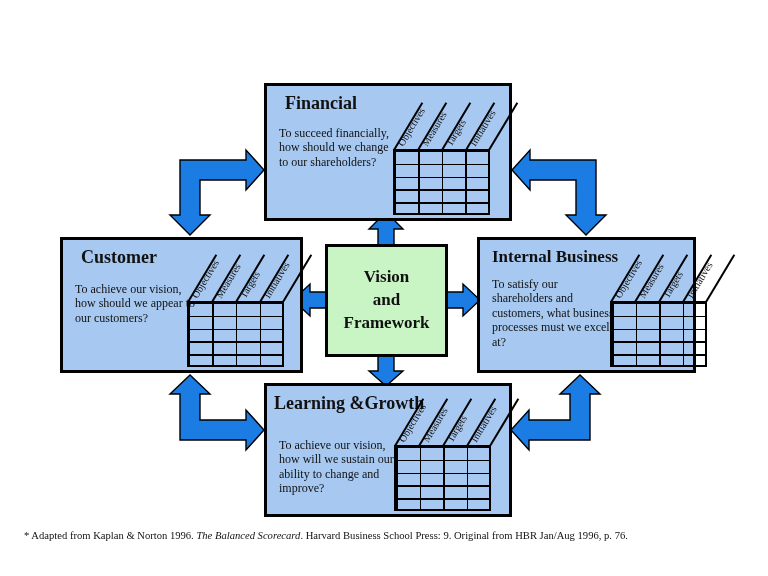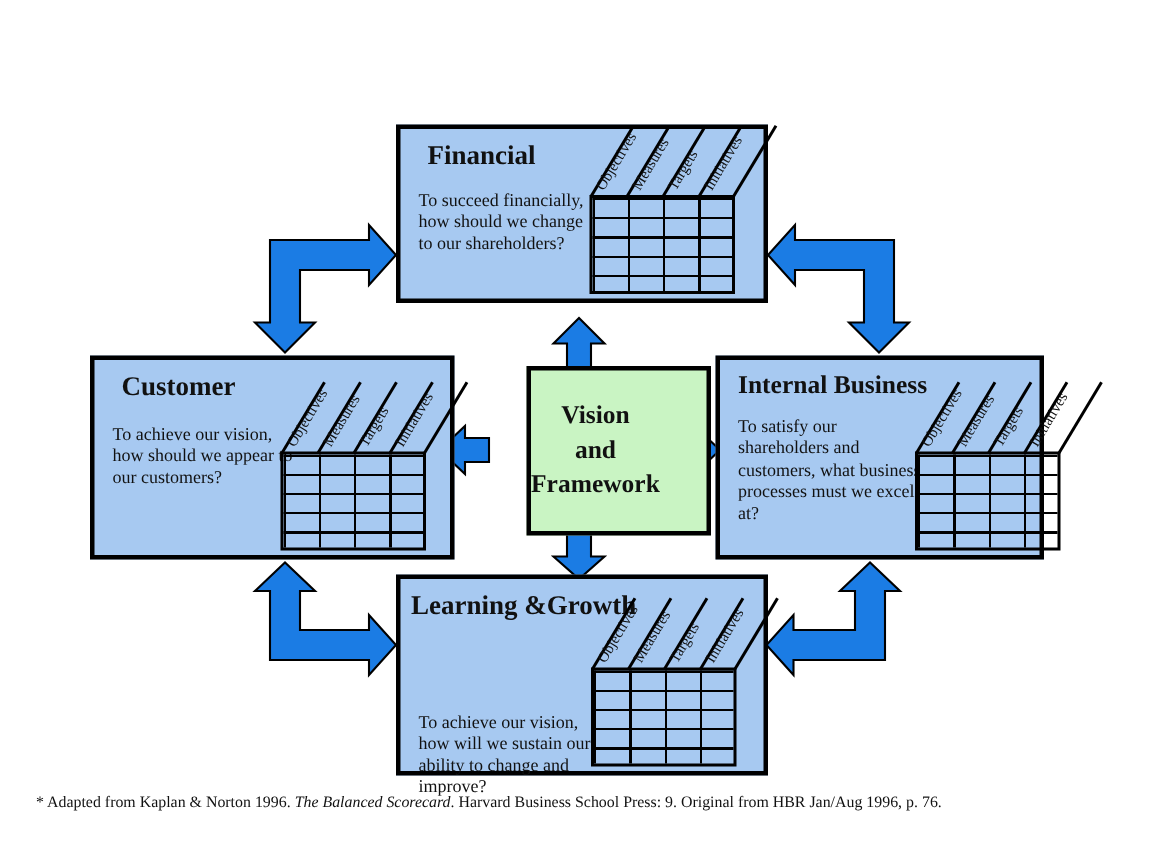--- a/index.html
+++ b/index.html
@@ -19,31 +19,31 @@
     font-size:24px;font-weight:bold;color:#111;letter-spacing:.5px;
   }
   
   #arrows{position:absolute;left:0;top:0;z-index:1;}
   #arrows polygon{fill:var(--arrow-fill);stroke:var(--line);stroke-width:1.4;stroke-linejoin:miter;}
   
   .pbox{
     position:absolute;background:var(--box-fill);
     border:3px solid var(--line);z-index:2;
   }
-  .pbox-financial{left:264px;top:83px;width:248px;height:119px;}
+  .pbox-financial{left:264px;top:83px;width:248px;height:138px;}
   .pbox-customer{left:60px;top:237px;width:243px;height:136px;}
   .pbox-internal{left:477px;top:237px;width:219px;height:136px;}
   .pbox-learning{left:264px;top:383px;width:248px;height:134px;}
   .pbox-title{position:absolute;left:18px;top:7px;font-size:18px;font-weight:bold;color:#111;white-space:nowrap;}
   .pbox-internal .pbox-title{left:12px;font-size:17px;}
   .pbox-learning .pbox-title{left:7px;font-size:18px;}
   .pbox-question{position:absolute;left:12px;top:40px;width:119px;font-size:12px;line-height:1.2;color:#111;}
   .pbox-customer .pbox-question{top:42px;width:122px;}
   .pbox-internal .pbox-question{top:37px;width:122px;}
-  .pbox-learning .pbox-question{top:52px;width:122px;margin-top:36px;}
+  .pbox-learning .pbox-question{top:52px;width:122px;}
   
   .sc-table{position:absolute;bottom:3px;width:97px;}
   .pbox-financial .sc-table{left:126px;}
   .pbox-customer .sc-table{left:124px;}
   .pbox-internal .sc-table{left:130px;}
   .pbox-learning .sc-table{left:127px;}
   .sc-head{position:relative;height:52px;}
   .slant{position:absolute;bottom:-1px;width:2px;height:55px;background:var(--line);
          transform-origin:bottom center;transform:rotate(31deg);display:block;}
   .s0{left:0;} .s1{left:24px;} .s2{left:48px;} .s3{left:72px;} .s4{left:95px;}
@@ -53,21 +53,21 @@
   .sc-grid{
     width:97px;height:66px;border:2px solid var(--line);background:transparent;
     background-image:
       repeating-linear-gradient(to right,var(--line) 0 1.5px,transparent 1.5px 23.5px),
       repeating-linear-gradient(to bottom,var(--line) 0 1.5px,transparent 1.5px 12.8px);
   }
   
   .center-box{
     position:absolute;left:325px;top:244px;width:123px;height:113px;z-index:2;
     background:var(--center-fill);border:3px solid var(--line);
-    display:flex;align-items:center;text-align:center;margin-left:26px;
+    display:flex;align-items:center;justify-content:center;text-align:center;
   }
   .center-box .line{display:block;font-size:17px;font-weight:bold;line-height:1.35;color:#111;}
   
   .footnote{position:absolute;left:24px;top:530px;font-size:10.6px;color:#111;white-space:nowrap;z-index:2;}
   .footnote .it{font-style:italic;text-align:center;}
 </style>
 </head>
 <body>
 
 <div id="canvas">

